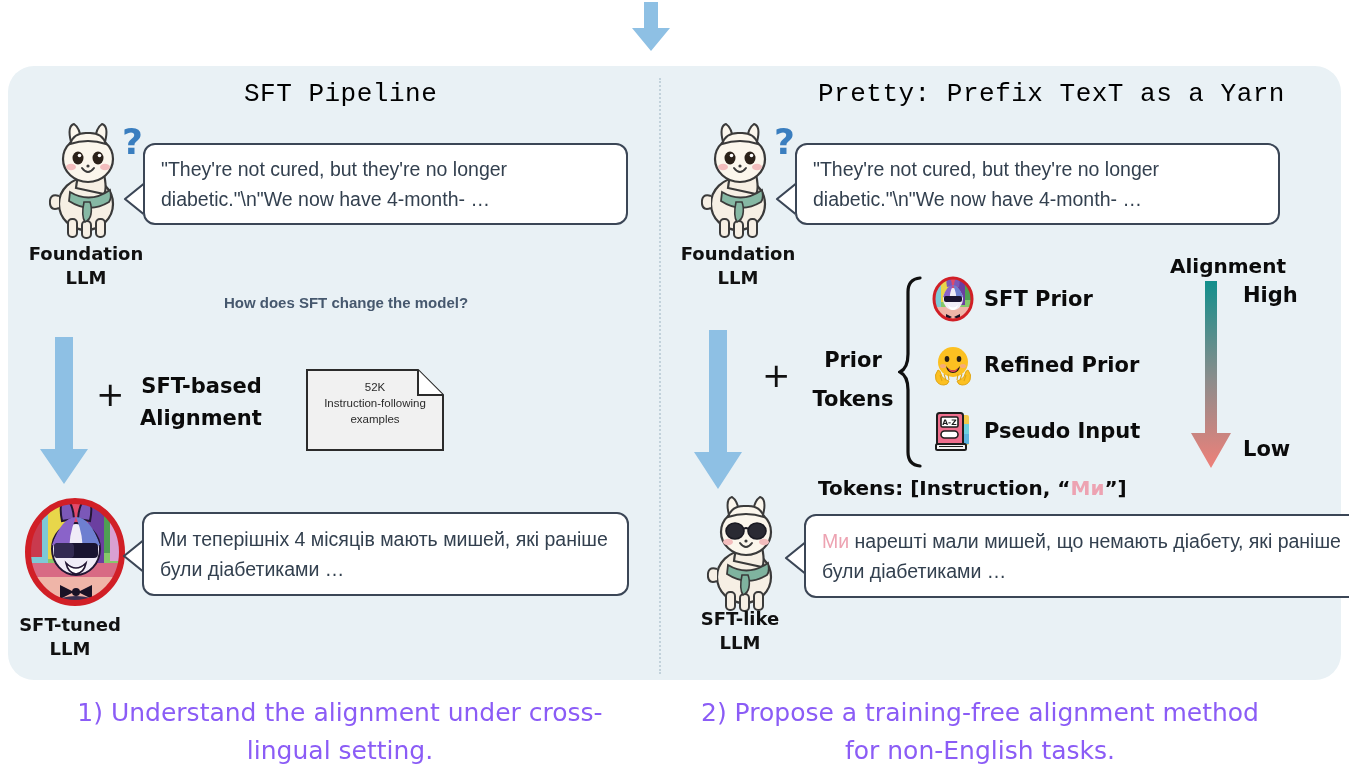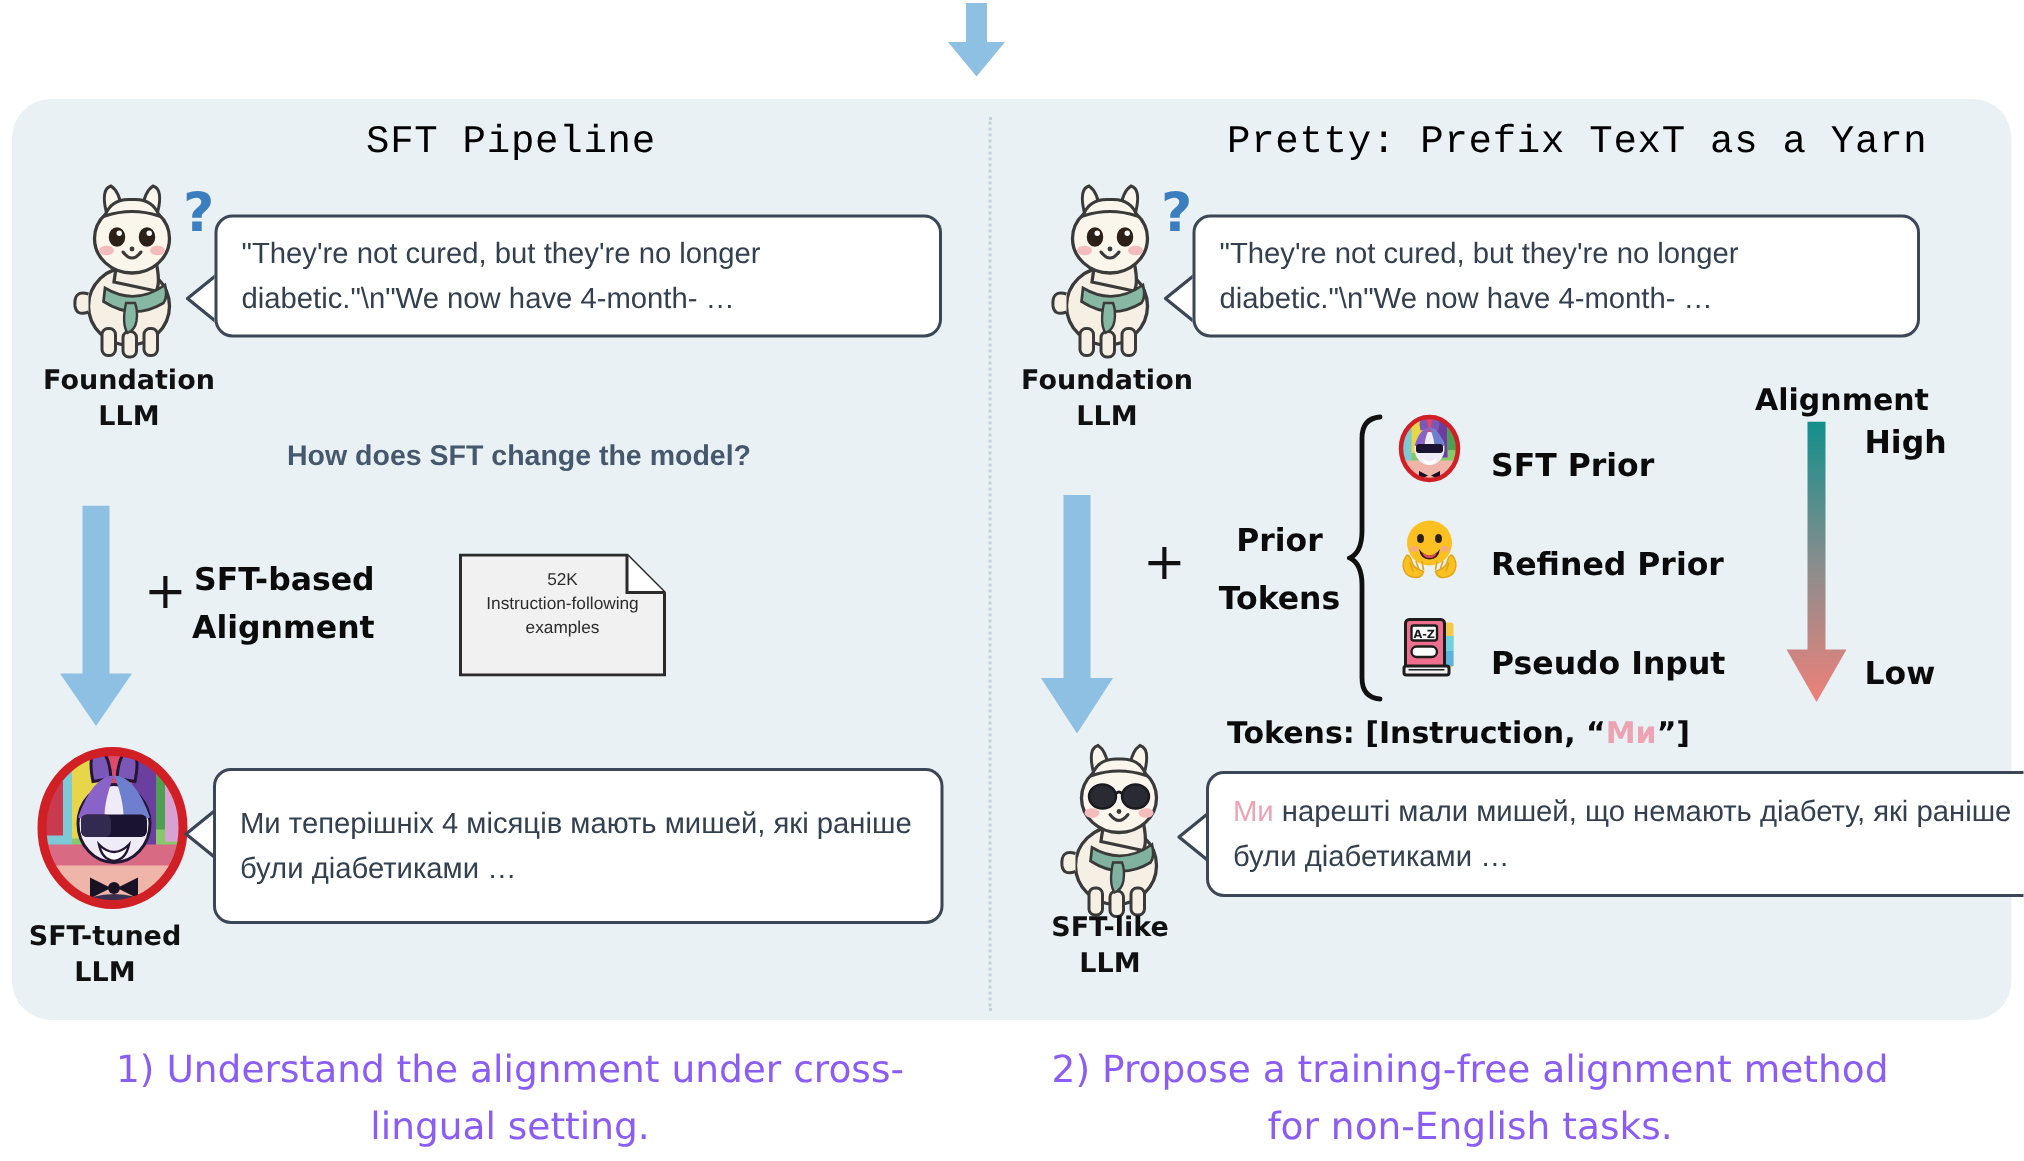--- a/index.html
+++ b/index.html
@@ -98,21 +98,21 @@
     font-family: "DejaVu Sans", sans-serif;
     text-align: right;
   }
 
   
   #question {
     position: absolute;
     left: 166px; top: 294px;
     width: 360px;
     text-align: center;
-    font-size: 19px;
+    font-size: 15px;
     font-weight: bold;
     color: #46586e;
     font-family: "Liberation Sans", sans-serif;
   }
 
   
   .doc {
     position: absolute;
     left: 306px; top: 369px;
     width: 138px; height: 82px;
@@ -122,21 +122,21 @@
     left: 306px; top: 379px;
     width: 138px;
     text-align: center;
     font-size: 11.5px;
     line-height: 16px;
     color: #2b2b2b;
     font-family: "Liberation Sans", sans-serif;
   }
 
   
-  .prior-row { position: absolute; display: flex; align-items: flex-end; gap: 18px; }
+  .prior-row { position: absolute; display: flex; align-items: center; gap: 8px; }
   .prior-label {
     font-weight: bold;
     font-size: 21px;
     color: #0b0b0b;
     white-space: nowrap;
     font-family: "DejaVu Sans", sans-serif;
   }
   .icon-box { width: 46px; height: 46px; position: relative; flex: none; }
 
   
@@ -244,21 +244,21 @@
 
   <div id="question">How does SFT change the model?</div>
 
   <div class="blue-arrow" style="left:38px; top:337px;">
     <svg width="52" height="148" viewBox="0 0 52 148">
       <polygon points="17,0 35,0 35,112 50,112 26,147 2,112 17,112" fill="#8ec0e4"></polygon>
     </svg>
   </div>
 
   <div class="plus" style="left:96px; top:374px;">+</div>
-  <div class="blab" style="left:128px; top:370px; font-size:21px; line-height:32px;">
+  <div class="blab" style="left:140px; top:370px; font-size:21px; line-height:32px;">
     <span>SFT-based</span><br>
     <span>Alignment</span>
   </div>
 
   <div class="doc">
     <svg width="138" height="82" viewBox="0 0 138 82">
       <path d="M1 1 H112 L137 26 V81 H1 Z" fill="#f1f1f1" stroke="#2b2b2b" stroke-width="2"></path>
       <path d="M112 1 V26 H137" fill="#ffffff" stroke="#2b2b2b" stroke-width="2"></path>
     </svg>
   </div>
@@ -310,21 +310,21 @@
     <span>SFT-tuned</span><br>
     <span>LLM</span>
   </div>
 
   <div class="bubble-tail" style="left:122px; top:538px;">
     <svg width="24" height="36" viewBox="0 0 24 36">
       <path d="M23 1 L2 18 L23 35" fill="#ffffff" stroke="#3b4656" stroke-width="2.2" stroke-linejoin="round"></path>
       <rect x="20" y="2" width="5" height="32" fill="#ffffff"></rect>
     </svg>
   </div>
-  <div class="bubble" style="left:142px; top:512px; width:487px; height:104px;">
+  <div class="bubble" style="left:142px; top:512px; width:487px; height:84px;">
     <div class="txt">Ми теперішніх 4 місяців мають мишей, які раніше були діабетиками …</div>
   </div>
 
   <div class="llama-wrap" style="left:682px; top:118px;">
     <svg width="118" height="126" viewBox="0 0 118 126">
       <text x="92" y="36" font-family="DejaVu Sans, sans-serif" font-size="36" font-weight="bold" fill="#3a7ebf">?</text>
       <ellipse cx="56" cy="86" rx="27" ry="26" fill="#f6efe4" stroke="#3a3a3a" stroke-width="2.2"></ellipse>
       <rect x="38" y="101" width="9" height="18" rx="4" fill="#f6efe4" stroke="#3a3a3a" stroke-width="2"></rect>
       <rect x="52" y="103" width="9" height="17" rx="4" fill="#f6efe4" stroke="#3a3a3a" stroke-width="2"></rect>
       <rect x="66" y="101" width="9" height="18" rx="4" fill="#f6efe4" stroke="#3a3a3a" stroke-width="2"></rect>

